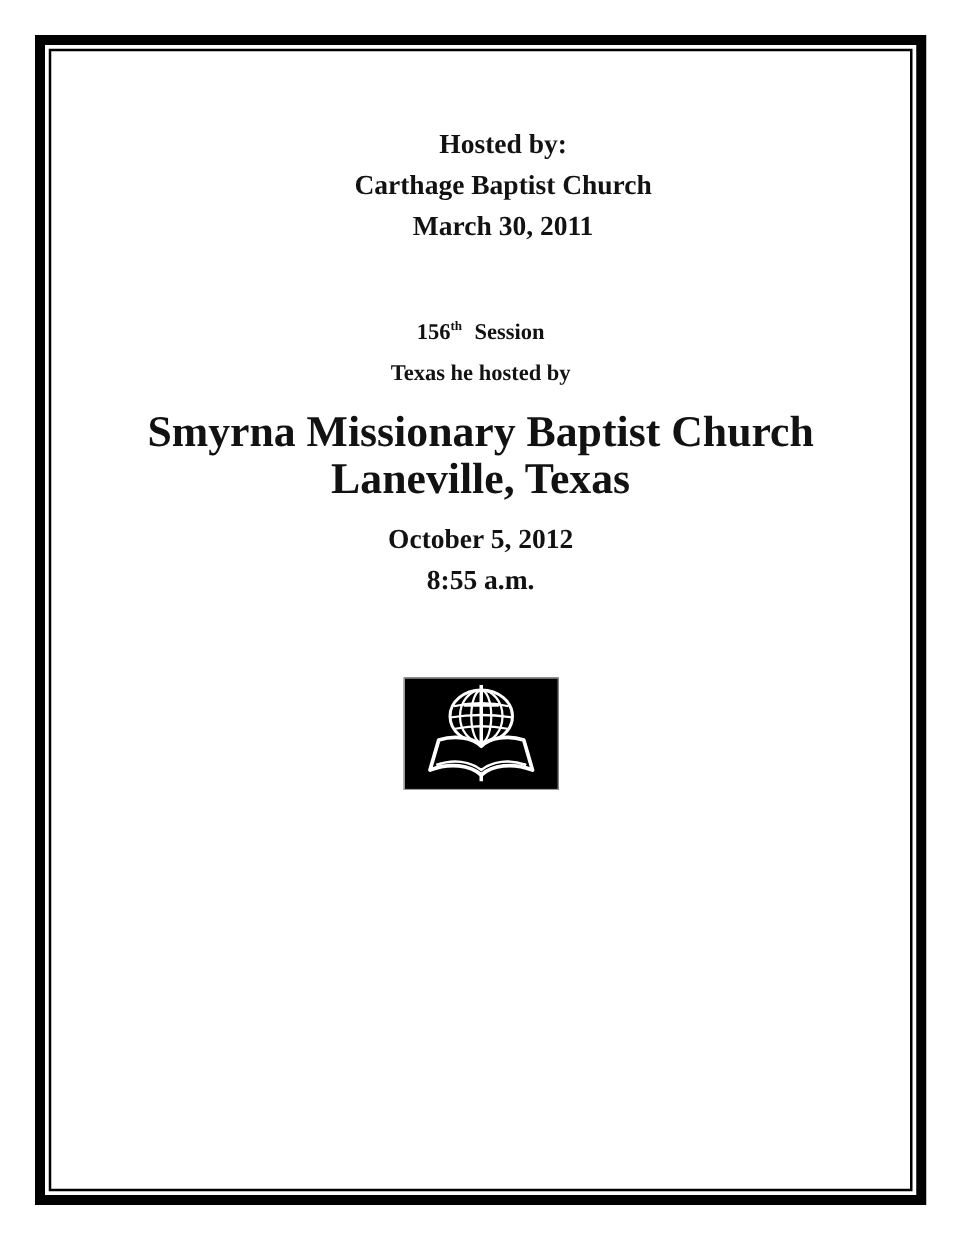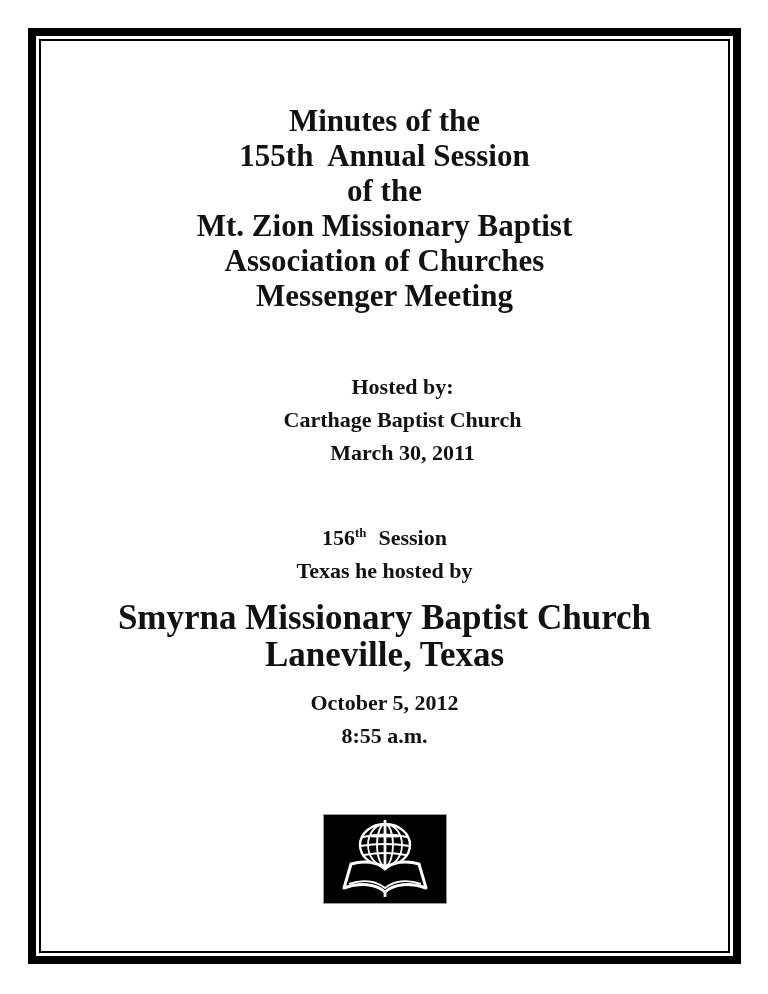--- a/index.html
+++ b/index.html
@@ -33,21 +33,21 @@
   }
   .title-line { white-space: pre; }
   .hosted-block {
     margin-top: 57px;
     font-size: 22px;
     line-height: 33px;
     padding-left: 36px;
   }
   .session-block {
     margin-top: 52px;
-    font-size: 22px;
+    font-size: 18px;
     line-height: 33px;
   }
   .session-line sup {
     font-size: 0.58em;
     vertical-align: super;
     line-height: 0;
   }
   .session-word { margin-left: 0.55em; }
   .next-host-block {
     margin-top: 12px;
@@ -69,28 +69,20 @@
     box-sizing: content-box;
     line-height: 0;
   }
 </style>
 </head>
 <body>
 
 <div class="frame-outer">
   <div class="frame-inner">
 
-    <div class="title-block">
-      <div class="title-line">Minutes of the</div>
-      <div class="title-line">155th  Annual Session</div>
-      <div class="title-line">of the</div>
-      <div class="title-line">Mt. Zion Missionary Baptist</div>
-      <div class="title-line">Association of Churches</div>
-      <div class="title-line">Messenger Meeting</div>
-    </div>
 
     <div class="hosted-block">
       <div>Hosted by:</div>
       <div>Carthage Baptist Church</div>
       <div>March 30, 2011</div>
     </div>
 
     <div class="session-block">
       <div class="session-line"><span>156</span><sup>th</sup><span class="session-word">Session</span></div>
       <div>Texas he hosted by</div>

